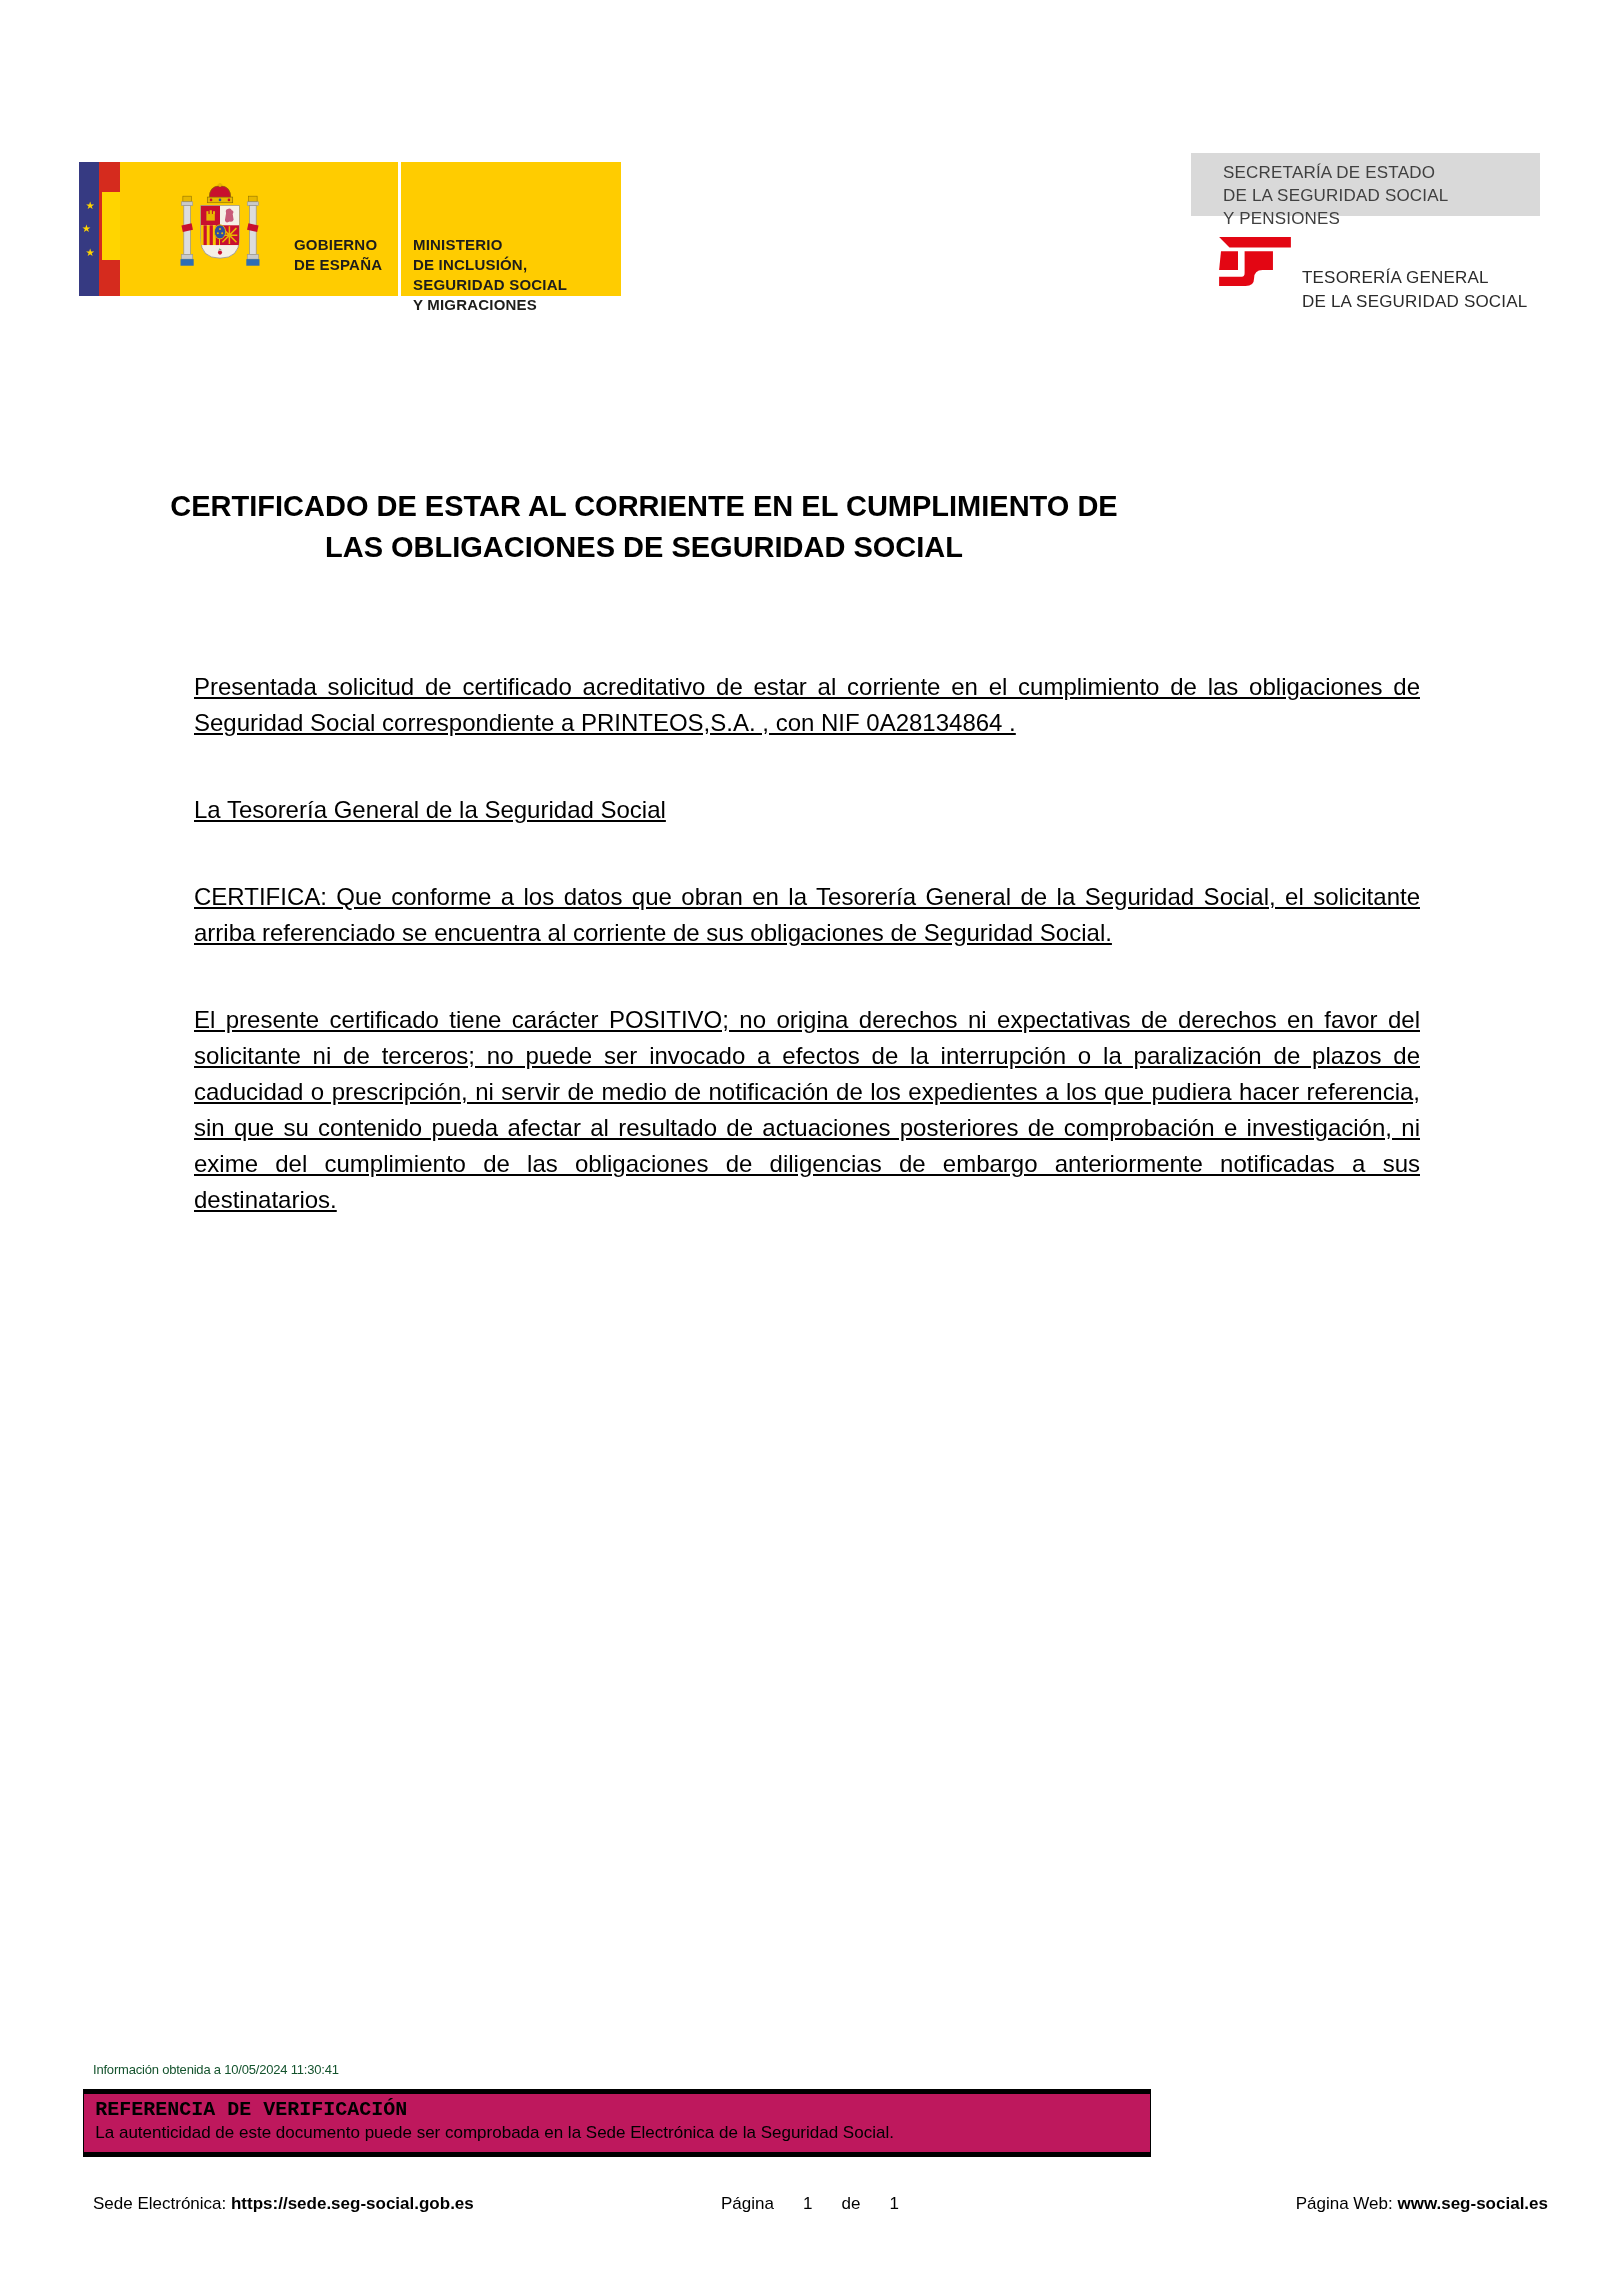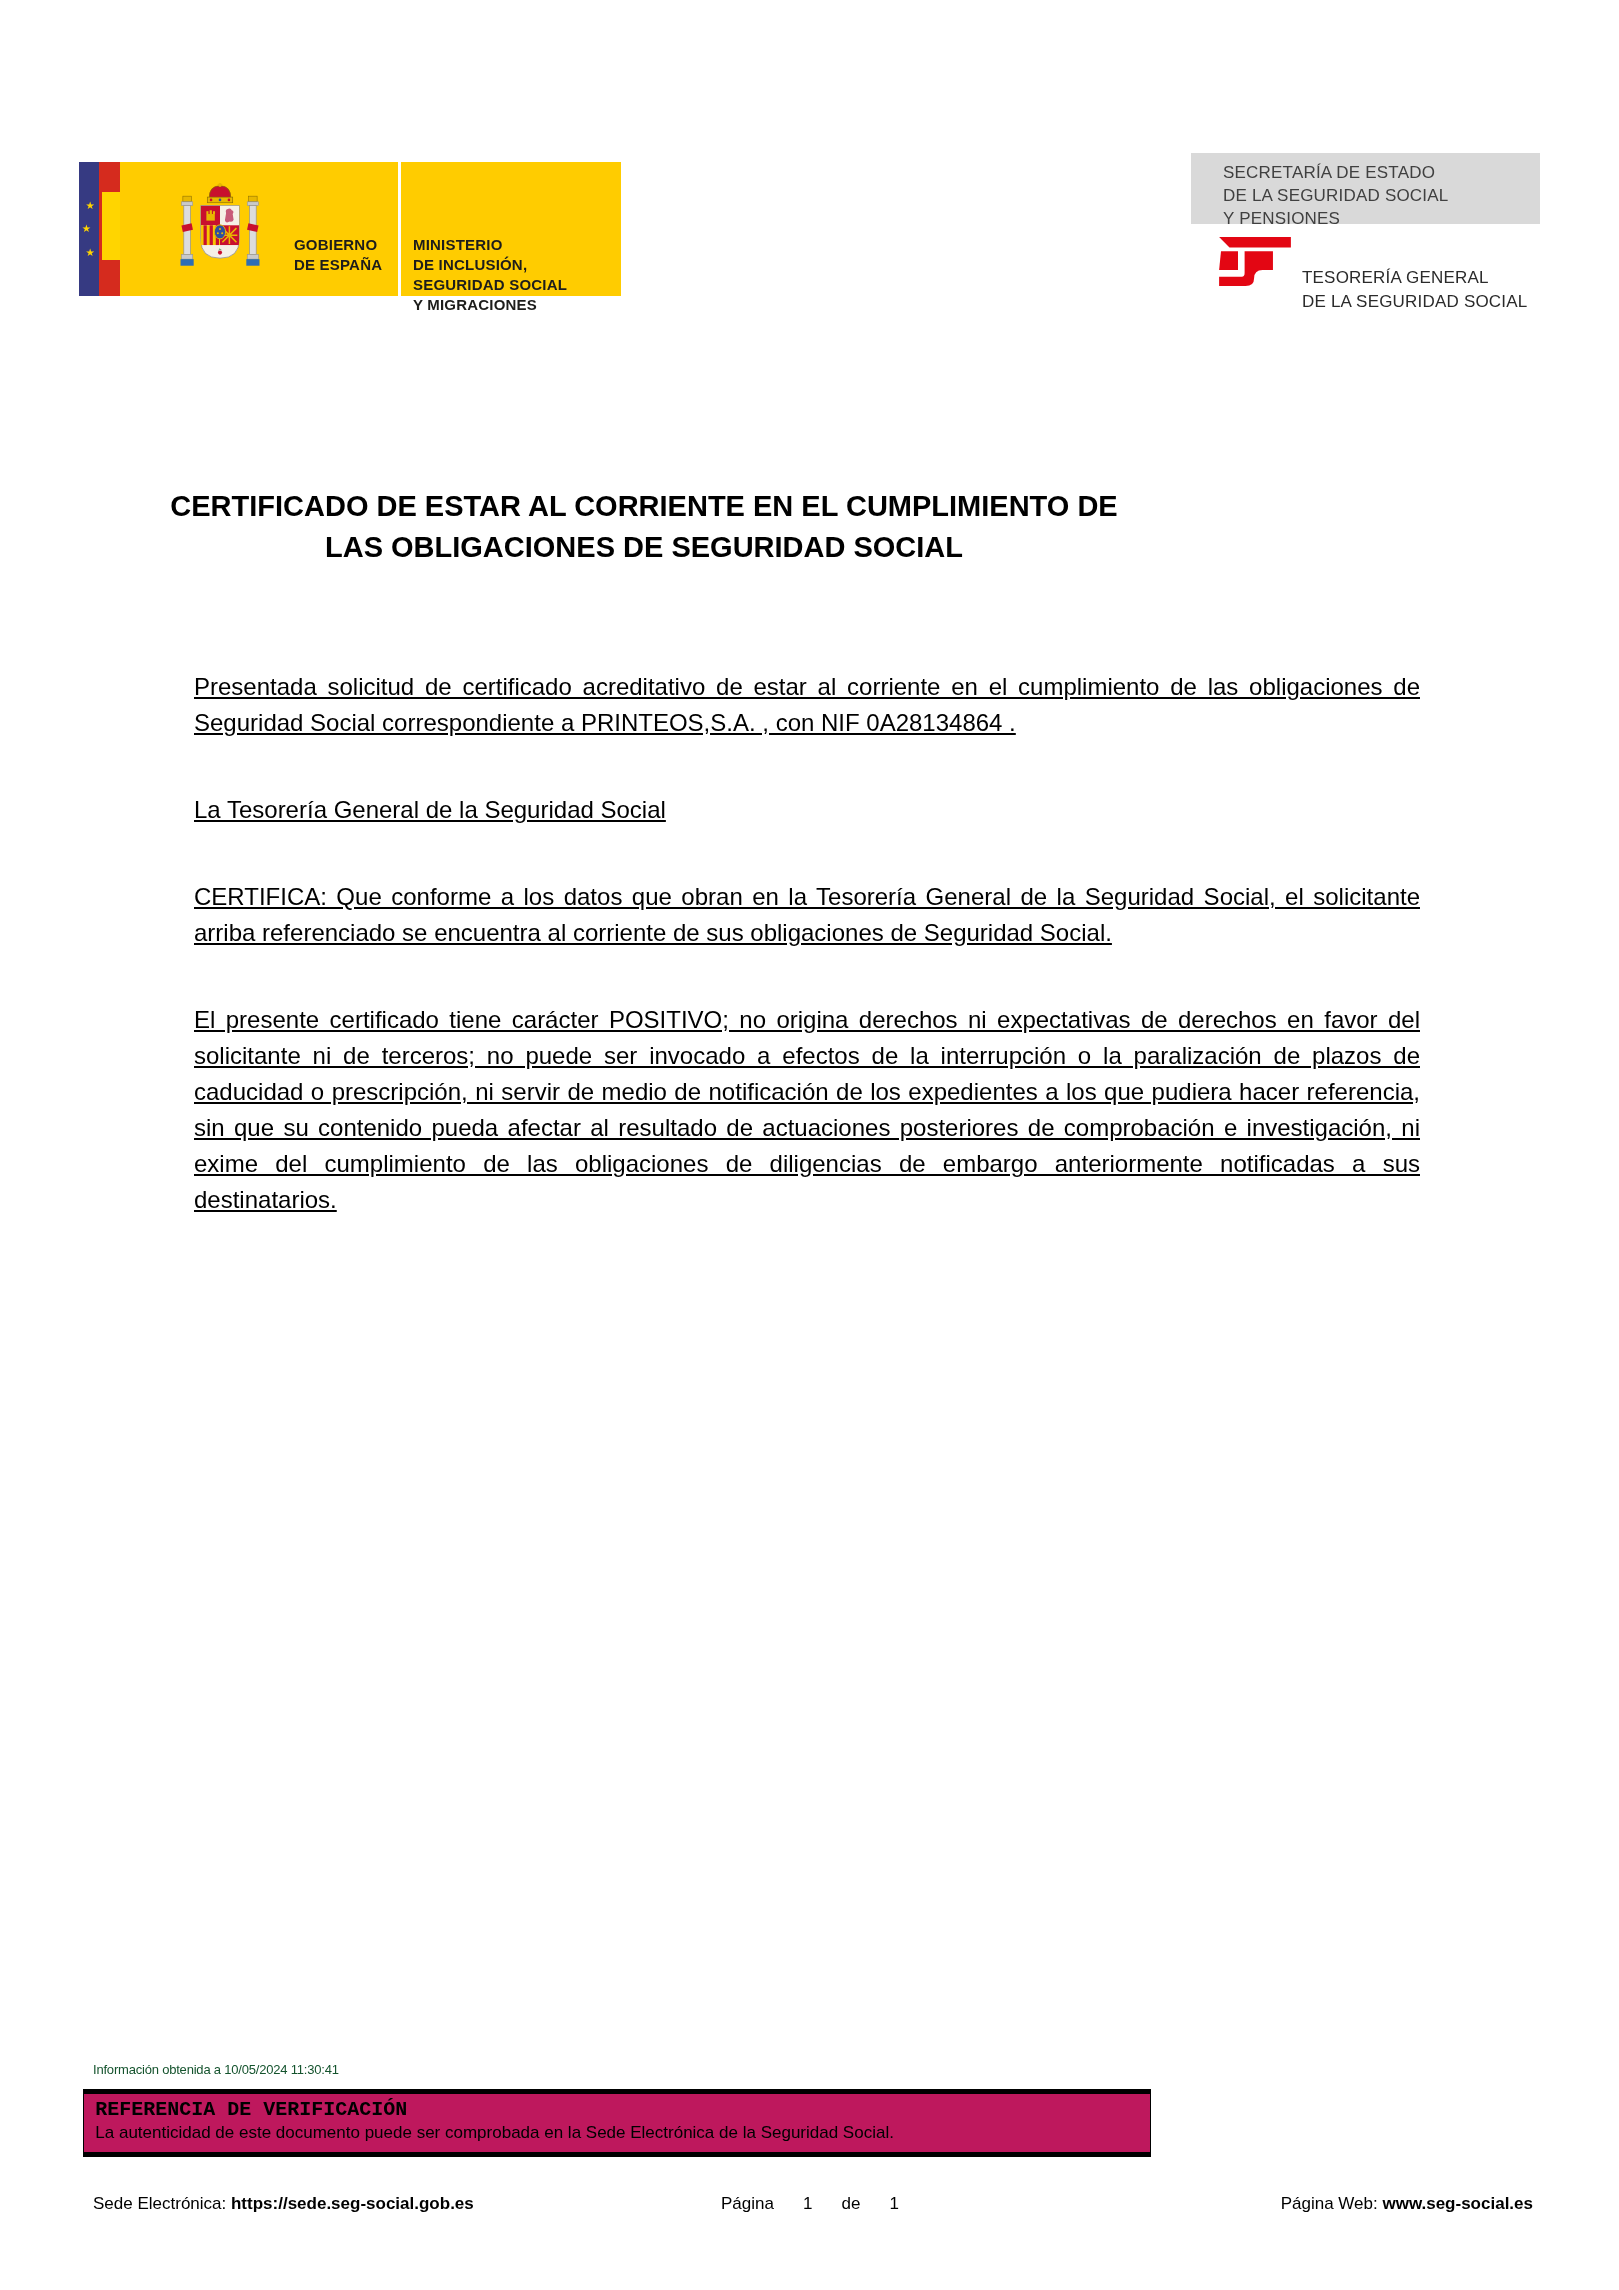--- a/index.html
+++ b/index.html
@@ -14,21 +14,21 @@
   .flag-yellow{position:absolute;left:2.8px;right:0;top:30px;height:68px;background:#FFD500;}
   .gob-yellow{position:relative;flex:1;background:#FFCC00;}
   .escudo{position:absolute;left:60px;top:21px;}
   .gob-text{position:absolute;left:174px;top:73px;font-size:15px;font-weight:700;
             line-height:20px;color:#1D1D1B;letter-spacing:0.2px;}
   .gob-divider{position:absolute;left:278px;top:0;width:2.8px;height:134px;background:#ffffff;}
   .min-text{position:absolute;left:293px;top:73px;font-size:15px;font-weight:700;
             line-height:20px;color:#1D1D1B;letter-spacing:0.2px;}
 
   
-  .sec-box{position:absolute;left:1191px;top:153px;width:349px;height:71px;background:#D9D9D9;
+  .sec-box{position:absolute;left:1191px;top:153px;width:349px;height:63px;background:#D9D9D9;
            box-sizing:border-box;padding:9.4px 0 0 32px;font-size:17px;line-height:22.6px;
            color:#404040;letter-spacing:0.2px;}
   .tgss-icon{position:absolute;left:1219px;top:237px;}
   .tgss-text{position:absolute;left:1302px;top:266px;font-size:17px;line-height:23.5px;
              color:#2B2B2B;letter-spacing:0.2px;}
 
   
   .doc-title{position:absolute;left:0;top:467px;width:1288px;text-align:center;
              font-size:29px;font-weight:700;line-height:41px;color:#000;}
 
@@ -45,21 +45,21 @@
   .verif-title{font-family:"Liberation Mono",monospace;font-weight:700;font-size:20px;line-height:23.5px;}
   .verif-code-line{font-family:"Liberation Mono",monospace;font-size:20px;line-height:23.5px;}
   .verif-code-line .lbl{font-weight:700;}
   .verif-code-line .sep{display:inline-block;width:21px;}
   .verif-note{font-size:17px;line-height:22.6px;margin-top:0.9px;}
 
   .footer-row{position:absolute;left:0;top:2194px;width:1620px;font-size:17px;color:#000;}
   .footer-left{position:absolute;left:93px;top:0;}
   .footer-center{position:absolute;left:50%;transform:translateX(-50%);top:0;white-space:nowrap;text-align:center;}
   .footer-center span{display:inline-block;margin:0 12.2px;}
-  .footer-right{position:absolute;right:87px;top:0;}
+  .footer-right{position:absolute;right:72px;top:0;}
   .bold{font-weight:700;}
 </style>
 </head>
 <body>
 
 <div id="page">
 
   <div class="gob-banner">
     <div class="eu-strip">
       <span class="eu-star" style="left:6.6px;top:39px;">★</span>

